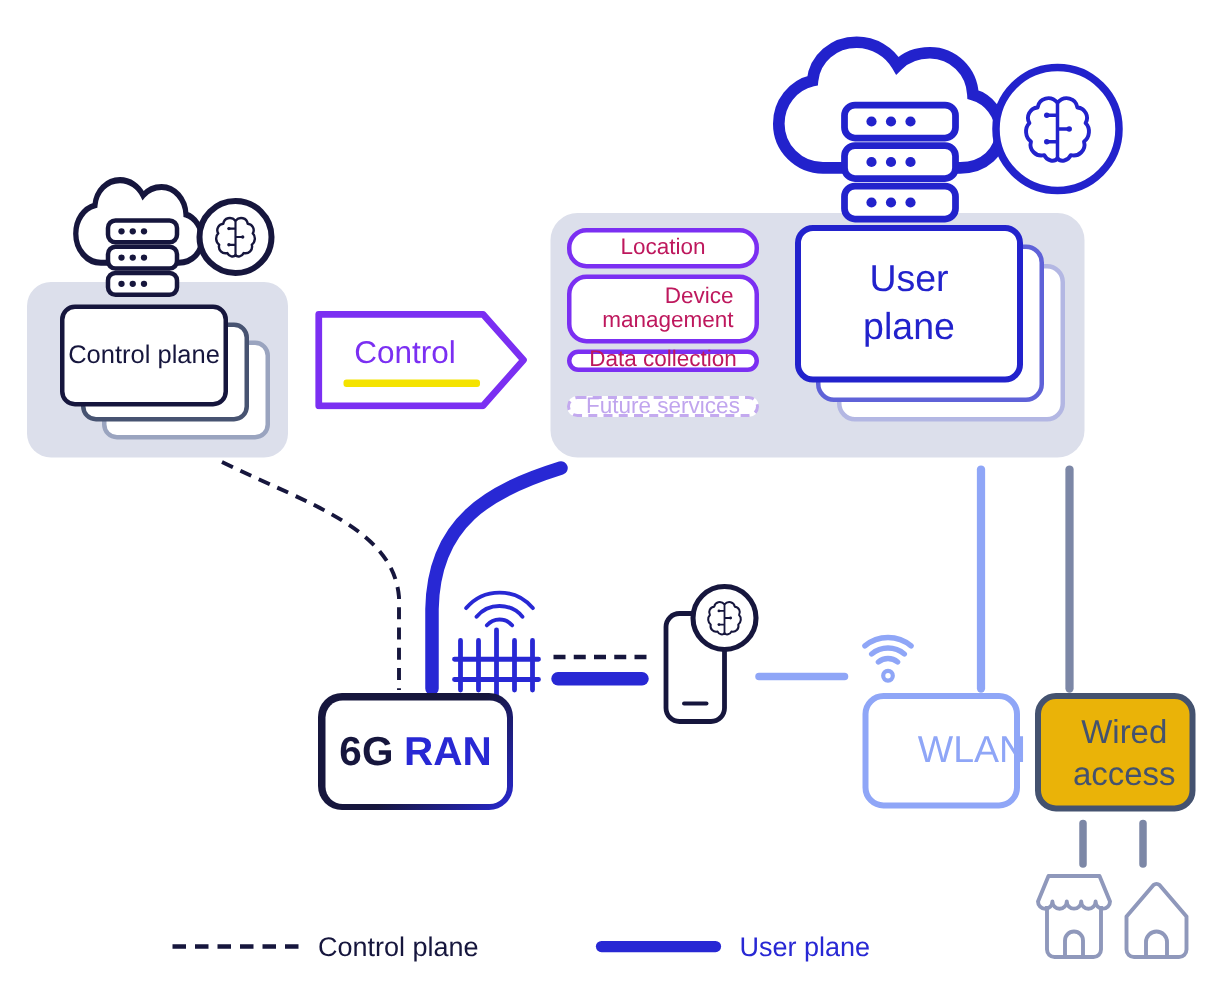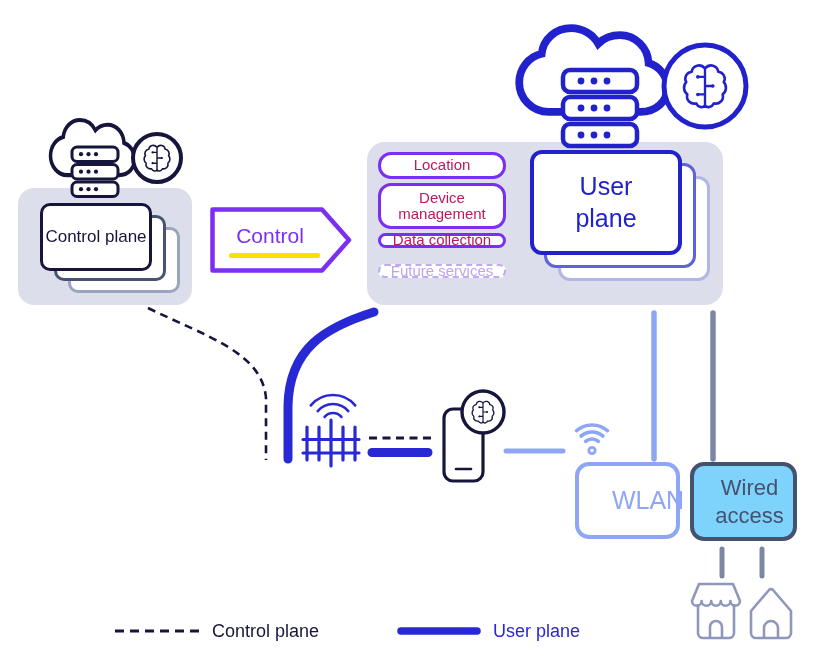--- a/index.html
+++ b/index.html
@@ -140,38 +140,46 @@
 
   <div class="abs" style="left:210px;top:207px;width:142px;height:66px;">
     <svg width="142" height="66" viewBox="0 0 142 66">
       <polygon points="2.5,2.5 112,2.5 139,33 112,63.5 2.5,63.5" fill="#ffffff" stroke="#7b2ff2" stroke-width="4.5" stroke-linejoin="round"></polygon>
     </svg>
     <div class="abs lbl" style="left:12px;top:14px;width:96px;height:30px;color:#7b2ff2;font-size:21px;font-weight:500;">Control</div>
     <div class="abs" style="left:19px;top:46px;width:91px;height:4.5px;background:#f4e300;border-radius:2px;"></div>
   </div>
 
   <div class="abs chip" style="top:152px;height:27px;">Location</div>
-  <div class="abs chip" style="top:183px;height:46px;padding:0 14px;">Device management</div>
+  <div class="abs chip" style="top:183px;height:46px;padding:0 14px;text-align:right;">Device management</div>
   <div class="abs chip" style="top:233px;height:15px;">Data collection</div>
   <div class="abs chip future" style="top:264px;height:14px;">Future services</div>
 
   <div class="abs stackbox" style="left:558px;top:176px;width:152px;height:105px;border:3.5px solid #b3b7e3;border-radius:12px;"></div>
   <div class="abs stackbox" style="left:544px;top:163px;width:152px;height:105px;border:3.5px solid #5f62d8;border-radius:12px;"></div>
   <div class="abs stackbox" style="left:530px;top:150px;width:152px;height:105px;border:4px solid #2222cc;border-radius:12px;
        color:#2222cc;font-size:25px;font-weight:500;line-height:1.25;">
     <span style="width:90px;">User plane</span>
   </div>
 
+  <div class="abs" style="left:212px;top:462px;width:130px;height:78px;border-radius:16px;
+       background:linear-gradient(135deg,#16163d 55%,#2828d4 100%);">
+    <div class="abs lbl" style="left:4.5px;top:4.5px;right:4.5px;bottom:4.5px;background:#ffffff;border-radius:11.5px;
+         font-size:27px;font-weight:700;">
+      <span style="color:#16163d;margin-right:7px;">6G</span>
+      <span style="color:#2828d4;">RAN</span>
+    </div>
+  </div>
 
   <div class="abs lbl" style="left:575px;top:462px;width:105px;height:77px;background:#ffffff;
        border:4px solid #8fa6f7;border-radius:14px;color:#8fa6f7;font-size:25px;font-weight:500;padding-left:41px;">
     <span>WLAN</span>
   </div>
 
-  <div class="abs lbl" style="left:690px;top:462px;width:107px;height:79px;background:#7dd3fc;
+  <div class="abs lbl" style="left:690px;top:462px;width:107px;height:79px;background:#eab308;
        border:4px solid #44526f;border-radius:14px;color:#44526f;font-size:22px;font-weight:500;line-height:1.25;padding-left:12px;">
     <span style="width:80px;">Wired access</span>
   </div>
 
   <div class="abs" style="left:212px;top:620px;height:22px;display:flex;align-items:center;
        color:#16163d;font-size:18px;">Control plane</div>
   <div class="abs" style="left:493px;top:620px;height:22px;display:flex;align-items:center;
        color:#2828d4;font-size:18px;">User plane</div>
 
 </div>

